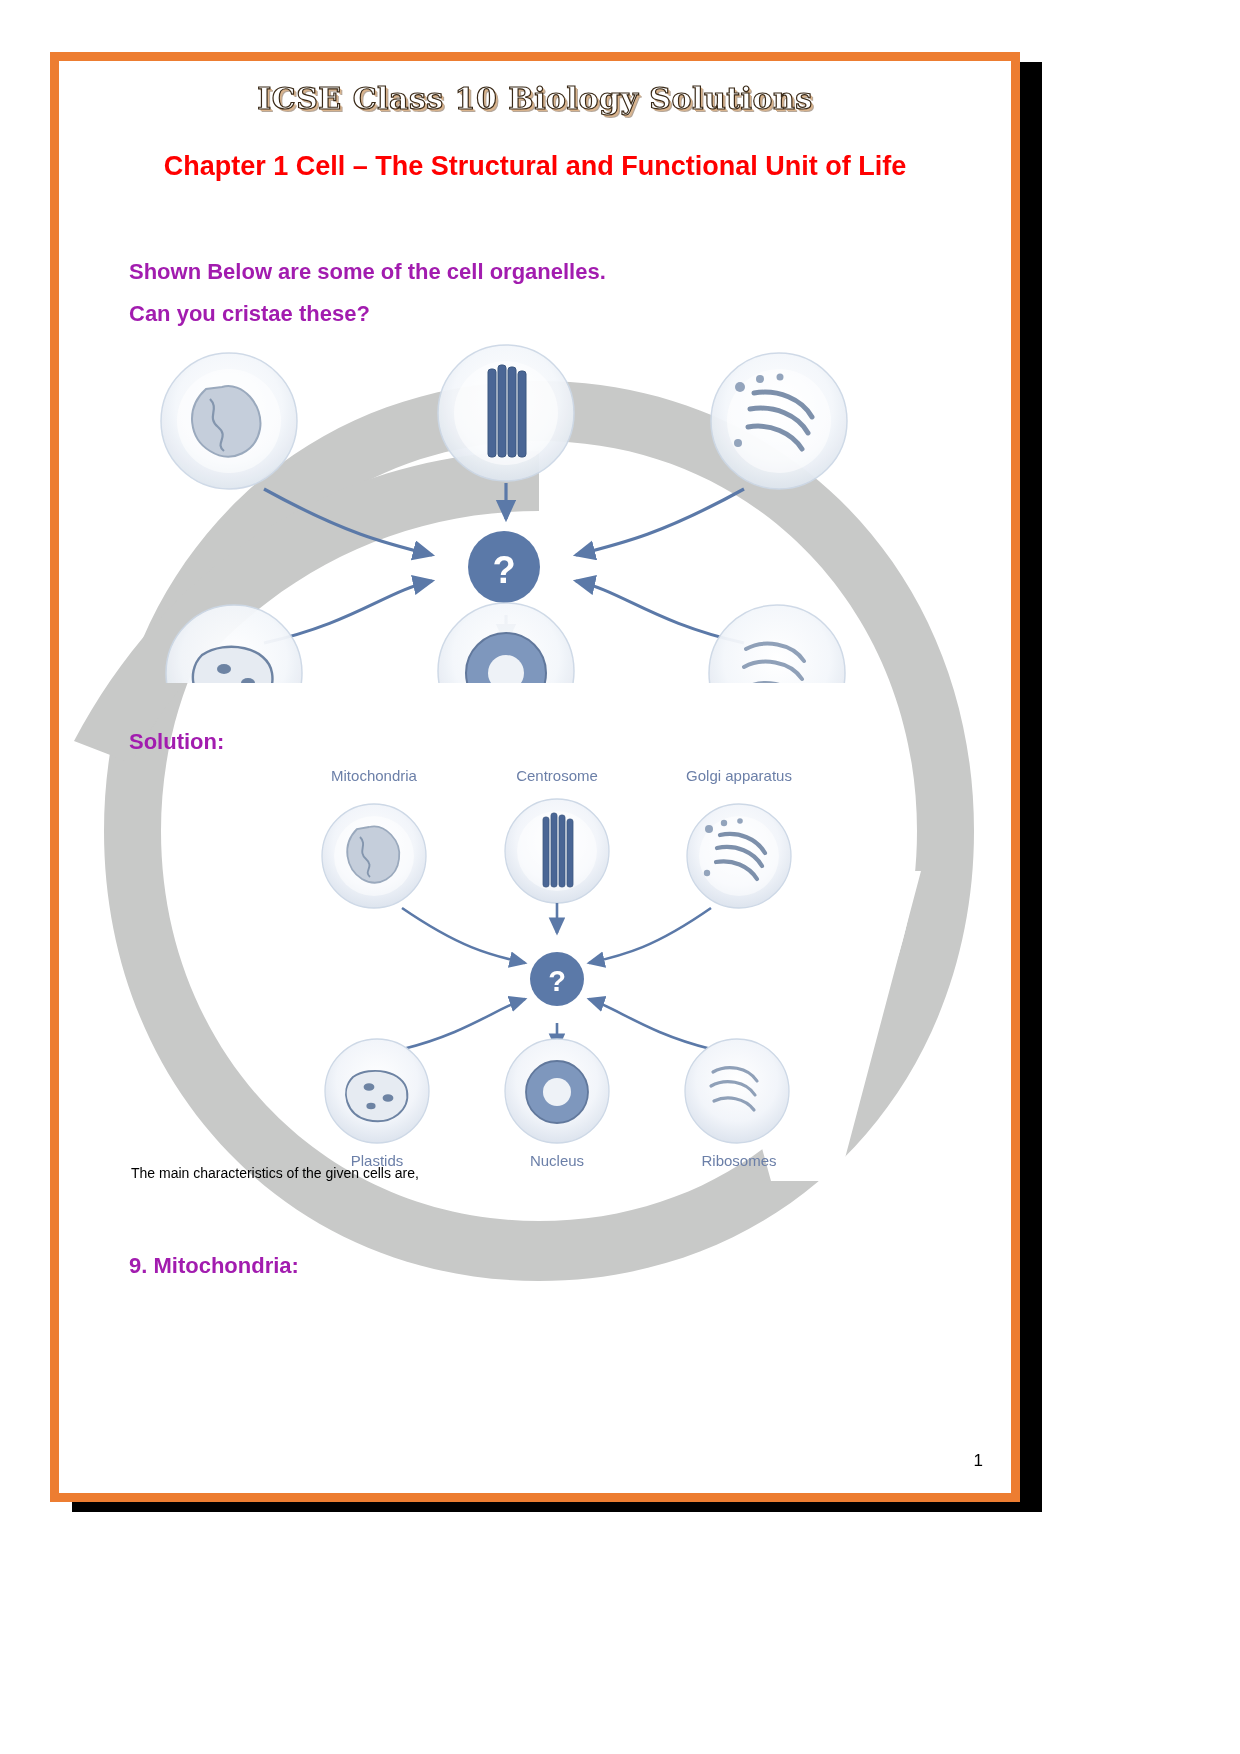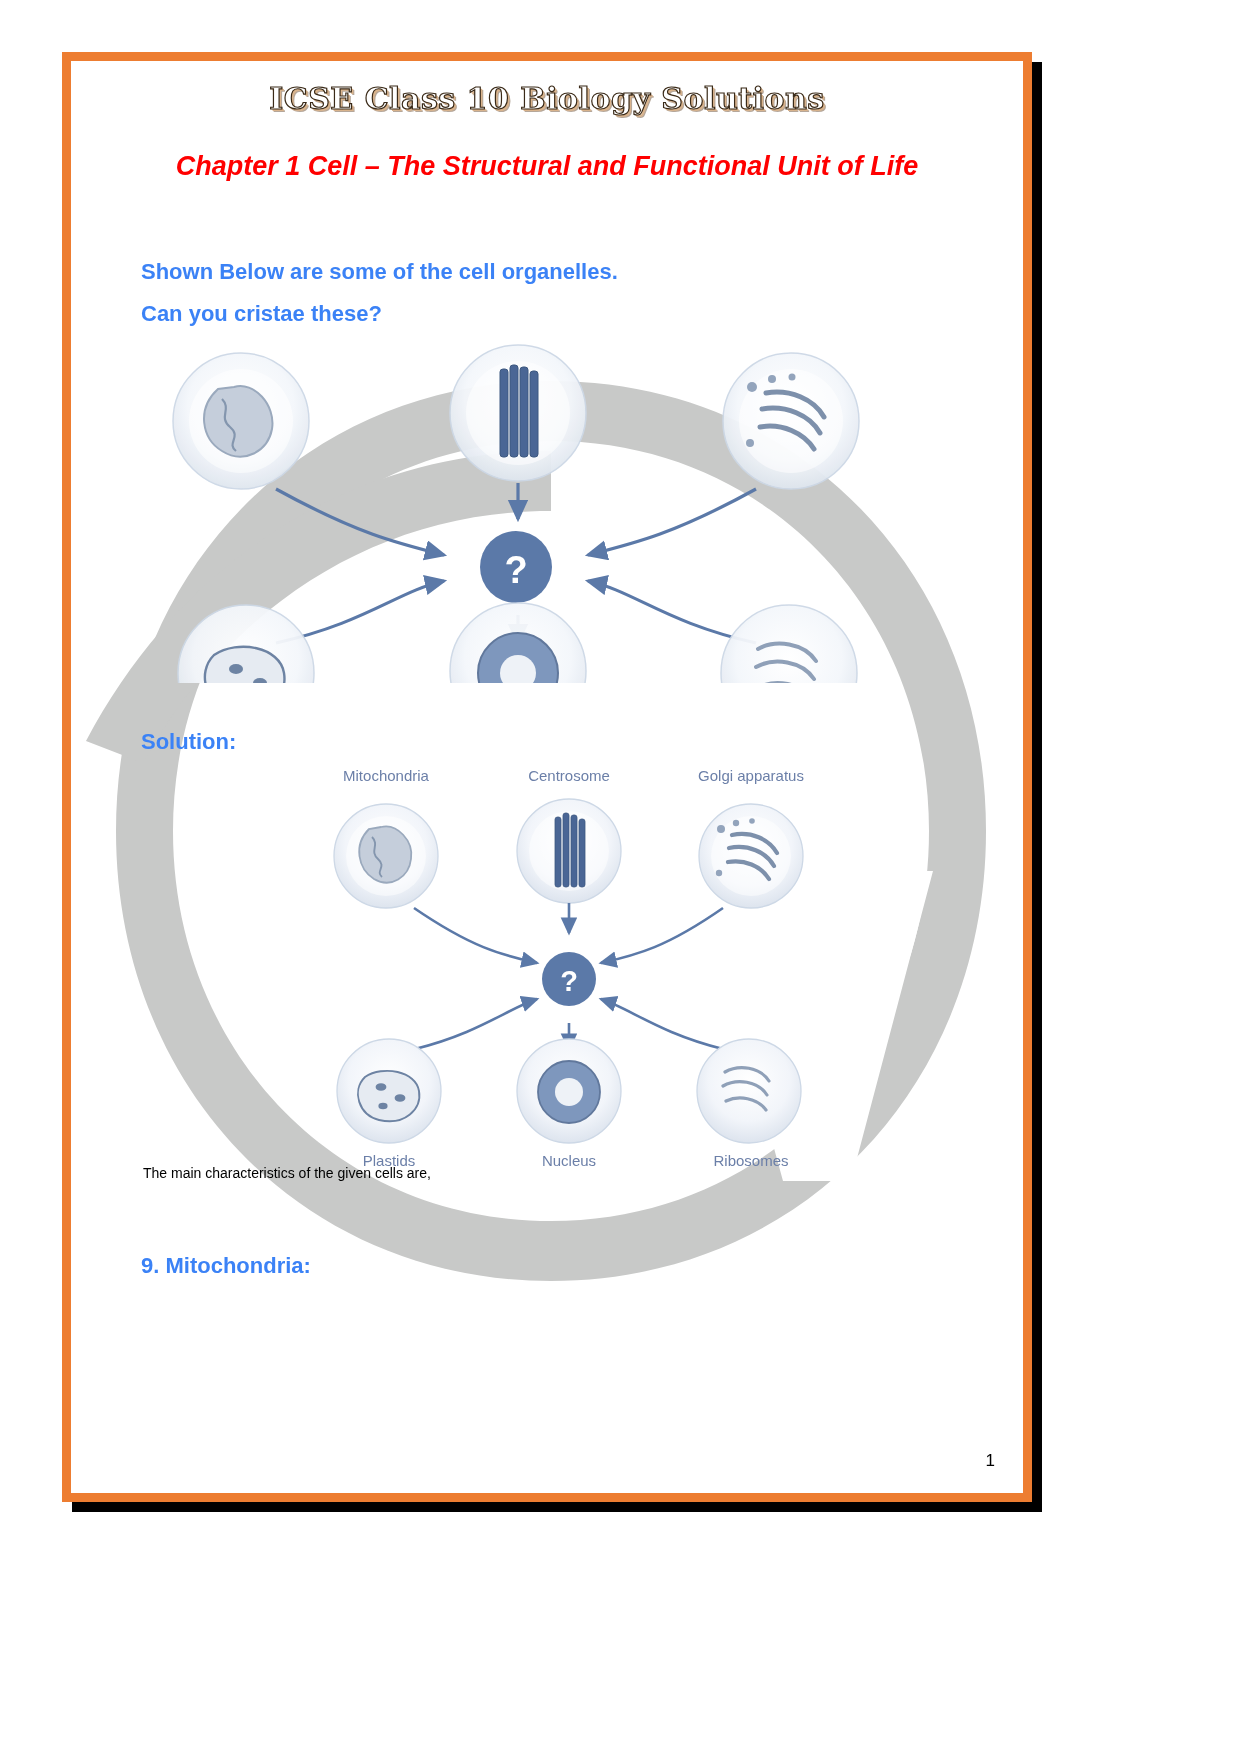--- a/index.html
+++ b/index.html
@@ -10,21 +10,21 @@
     overflow:hidden;
   }
 
   
   #page-shadow{
     position:absolute; left:72px; top:62px;
     width:970px; height:1450px;
     background:#000000;
   }
   #page-border{
-    position:absolute; left:62px; top:52px;
+    position:absolute; left:50px; top:52px;
     width:970px; height:1450px;
     border:9px solid #ED7D31;
     background:#ffffff;
   }
   #page-inner{
     position:absolute; inset:0;
     background:#ffffff;
     overflow:hidden;
   }
 
@@ -49,26 +49,25 @@
         2px 2px 0 #d9b38c,
         3px 3px 0 rgba(90,60,30,.45),
         1px 1px 0 #f6e2cc;
   }
   #chapter-title{
     position:absolute; top:90px; left:0; width:100%;
     text-align:center;
     font-size:27px; font-weight:bold;
     color:#FF0000;
     font-family:"Liberation Sans", sans-serif;
-    font-style:italic;
   }
 
   
   .blue-head{
-    color:#3b82f6; font-weight:bold; font-size:22px;
+    color:#a21caf; font-weight:bold; font-size:22px;
     font-family:"Liberation Sans", sans-serif;
     position:absolute; white-space:nowrap;
   }
   .black-line{
     color:#000000; font-size:14px;
     font-family:"Liberation Sans", sans-serif;
     position:absolute; white-space:nowrap;
   }
 
   #q-line1{ left:70px; top:198px; }

